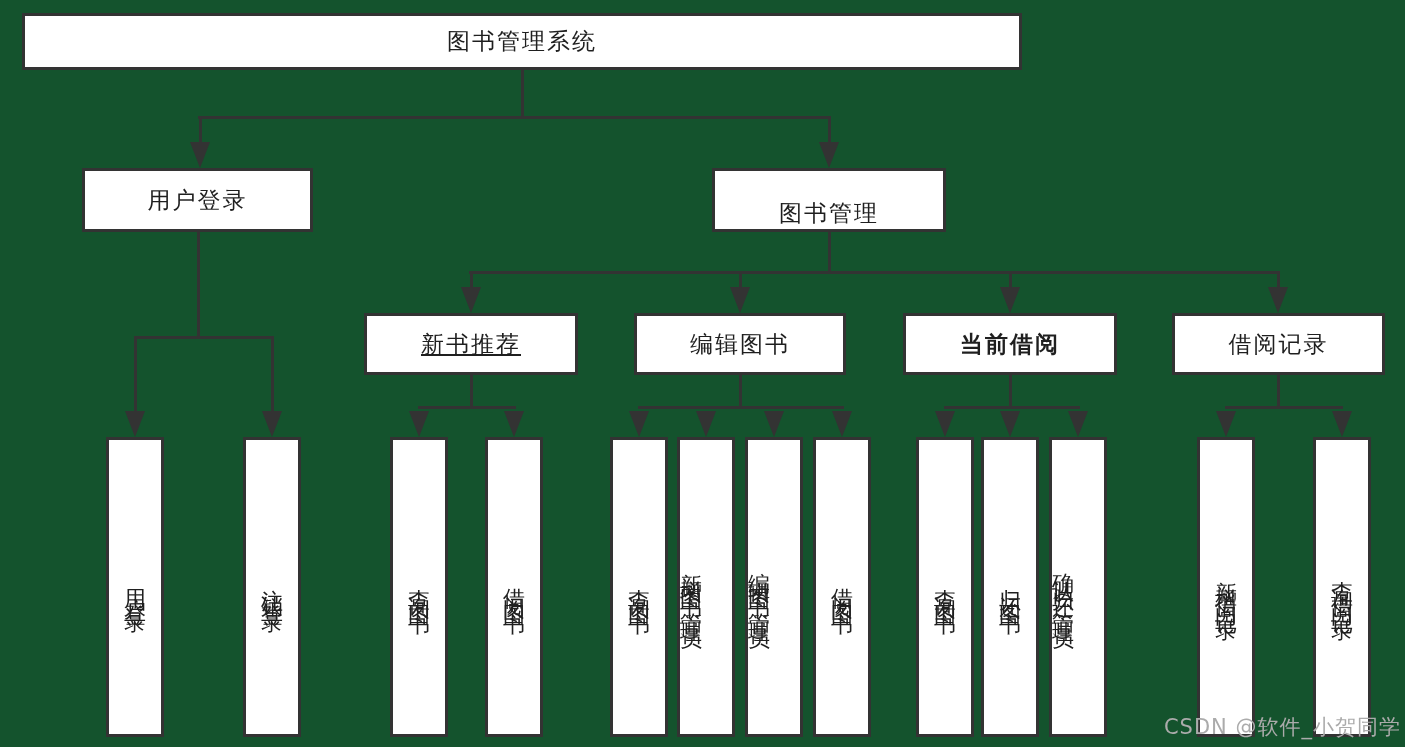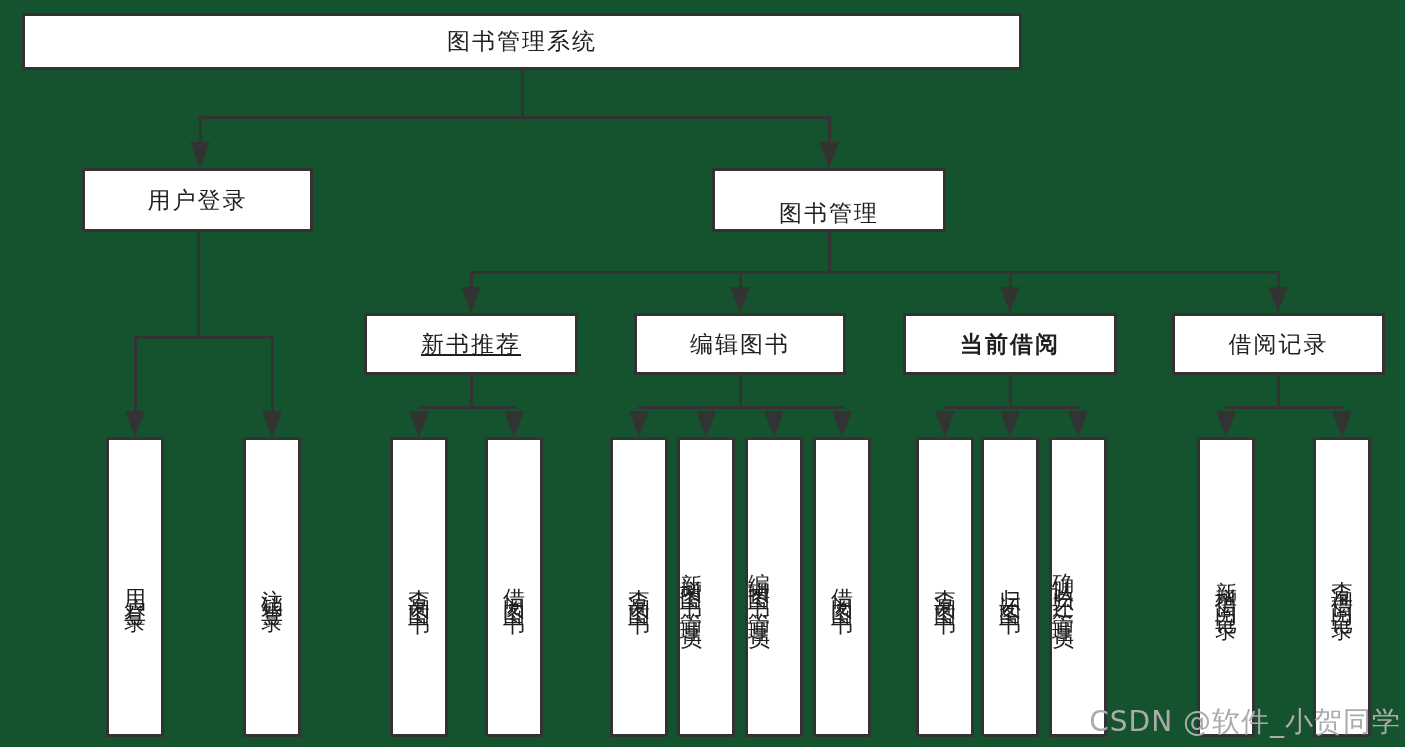--- a/index.html
+++ b/index.html
@@ -59,21 +59,21 @@
     width: 0; height: 0;
     border-left: 10px solid transparent;
     border-right: 10px solid transparent;
     border-top: 26px solid #333333;
   }
 
   .watermark {
     position: absolute;
     right: 4px;
     bottom: 6px;
-    font-size: 28px;
+    font-size: 21px;
     color: #ababab;
     letter-spacing: 1px;
     white-space: nowrap;
   }
 </style>
 </head>
 <body>
 
 <div class="canvas">
 

